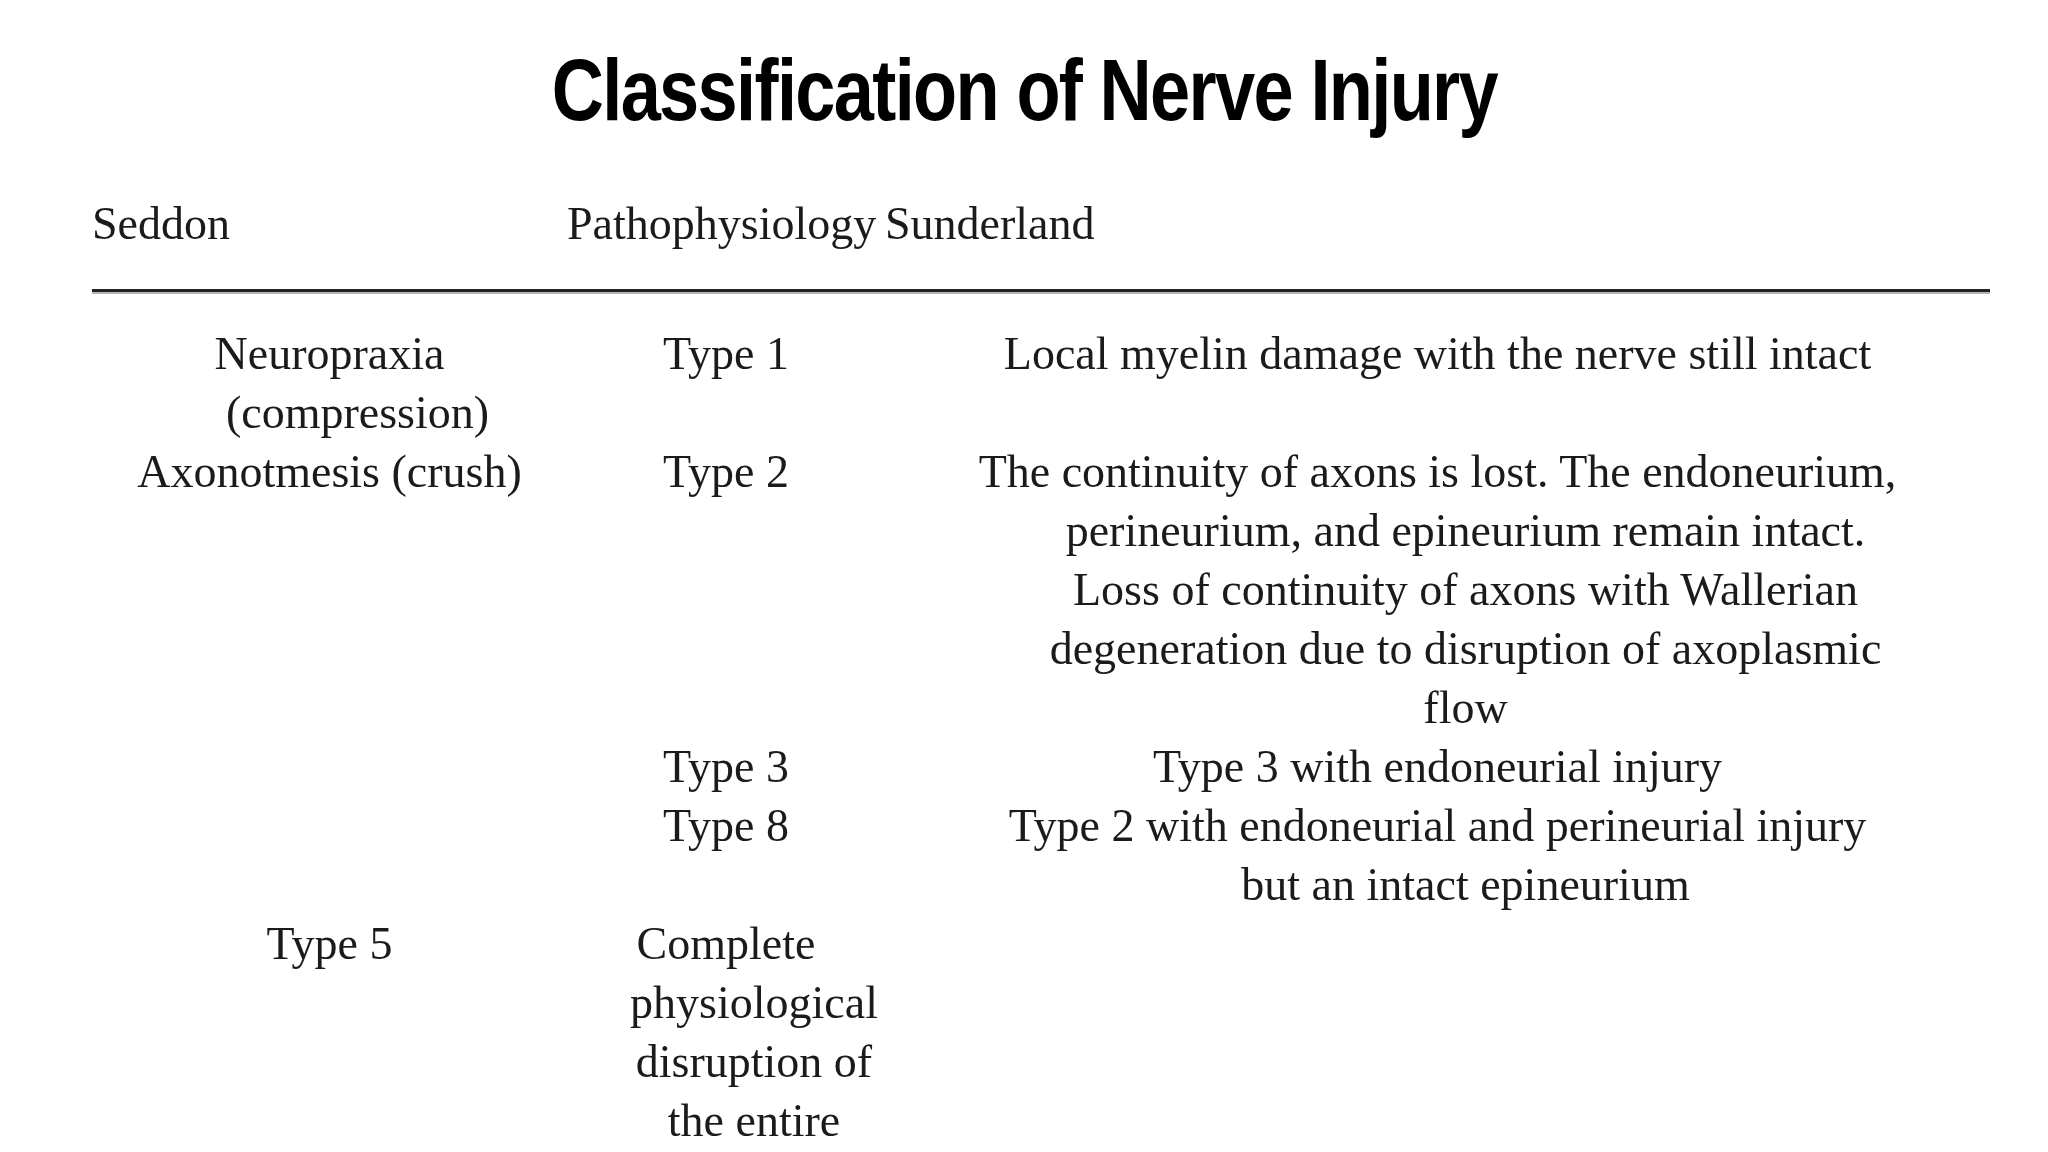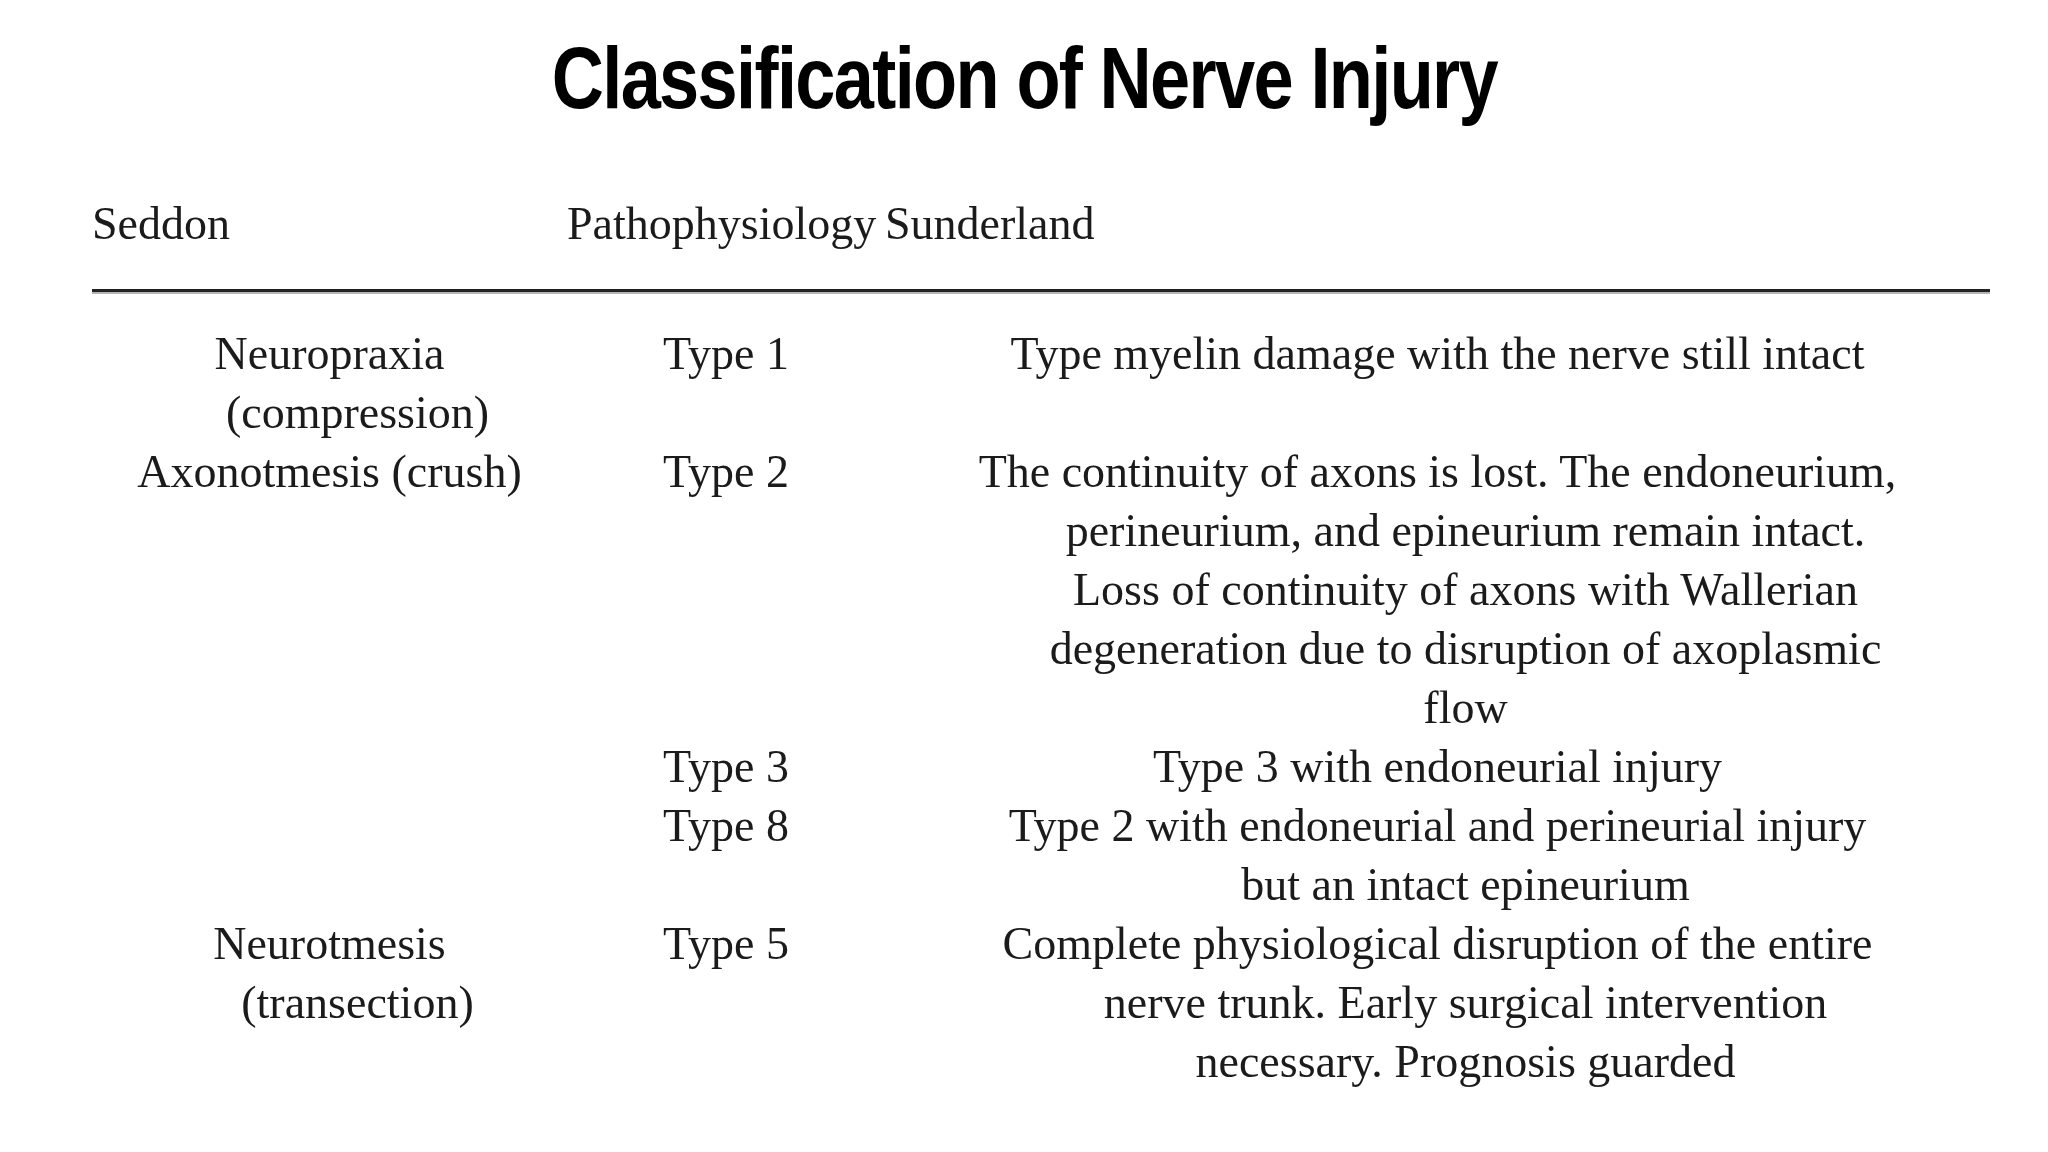--- a/index.html
+++ b/index.html
@@ -15,21 +15,21 @@
     height: 1152px;
     background: #ffffff;
     color: #1b1b1b;
     font-family: "Liberation Serif", serif;
     overflow: hidden;
   }
 
   
   .title-wrap {
     position: absolute;
-    top: 28px;
+    top: 40px;
     left: 0;
     width: 100%;
     text-align: center;
   }
   .title {
     display: inline-block;
     font-family: "Liberation Sans", sans-serif;
     font-weight: 700;
     font-size: 88px;
     line-height: 100px;
@@ -91,21 +91,21 @@
       <div class="cell">Sunderland</div>
     </div>
 
     <div class="rule"></div>
 
     <div class="tbody">
         <div class="trow">
           <div class="cell hang">Neuropraxia
 (compression)</div>
           <div class="cell hang">Type 1</div>
-          <div class="cell hang">Type myelin damage with the nerve still intact</div>
+          <div class="cell hang">Local myelin damage with the nerve still intact</div>
         </div>
         <div class="trow">
           <div class="cell hang">Axonotmesis (crush)</div>
           <div class="cell hang">Type 2</div>
           <div class="cell hang">The continuity of axons is lost. The endoneurium,
 perineurium, and epineurium remain intact.
 Loss of continuity of axons with Wallerian
 degeneration due to disruption of axoplasmic
 flow</div>
         </div>
@@ -114,22 +114,20 @@
           <div class="cell hang">Type 3</div>
           <div class="cell hang">Type 3 with endoneurial injury</div>
         </div>
         <div class="trow">
           <div class="cell hang"></div>
           <div class="cell hang">Type 8</div>
           <div class="cell hang">Type 2 with endoneurial and perineurial injury
 but an intact epineurium</div>
         </div>
         <div class="trow">
-          <div class="cell hang">Neurotmesis
-(transection)</div>
           <div class="cell hang">Type 5</div>
           <div class="cell hang">Complete physiological disruption of the entire
 nerve trunk. Early surgical intervention
 necessary. Prognosis guarded</div>
         </div>
       </div>
 
   </div>
 
 </div>

